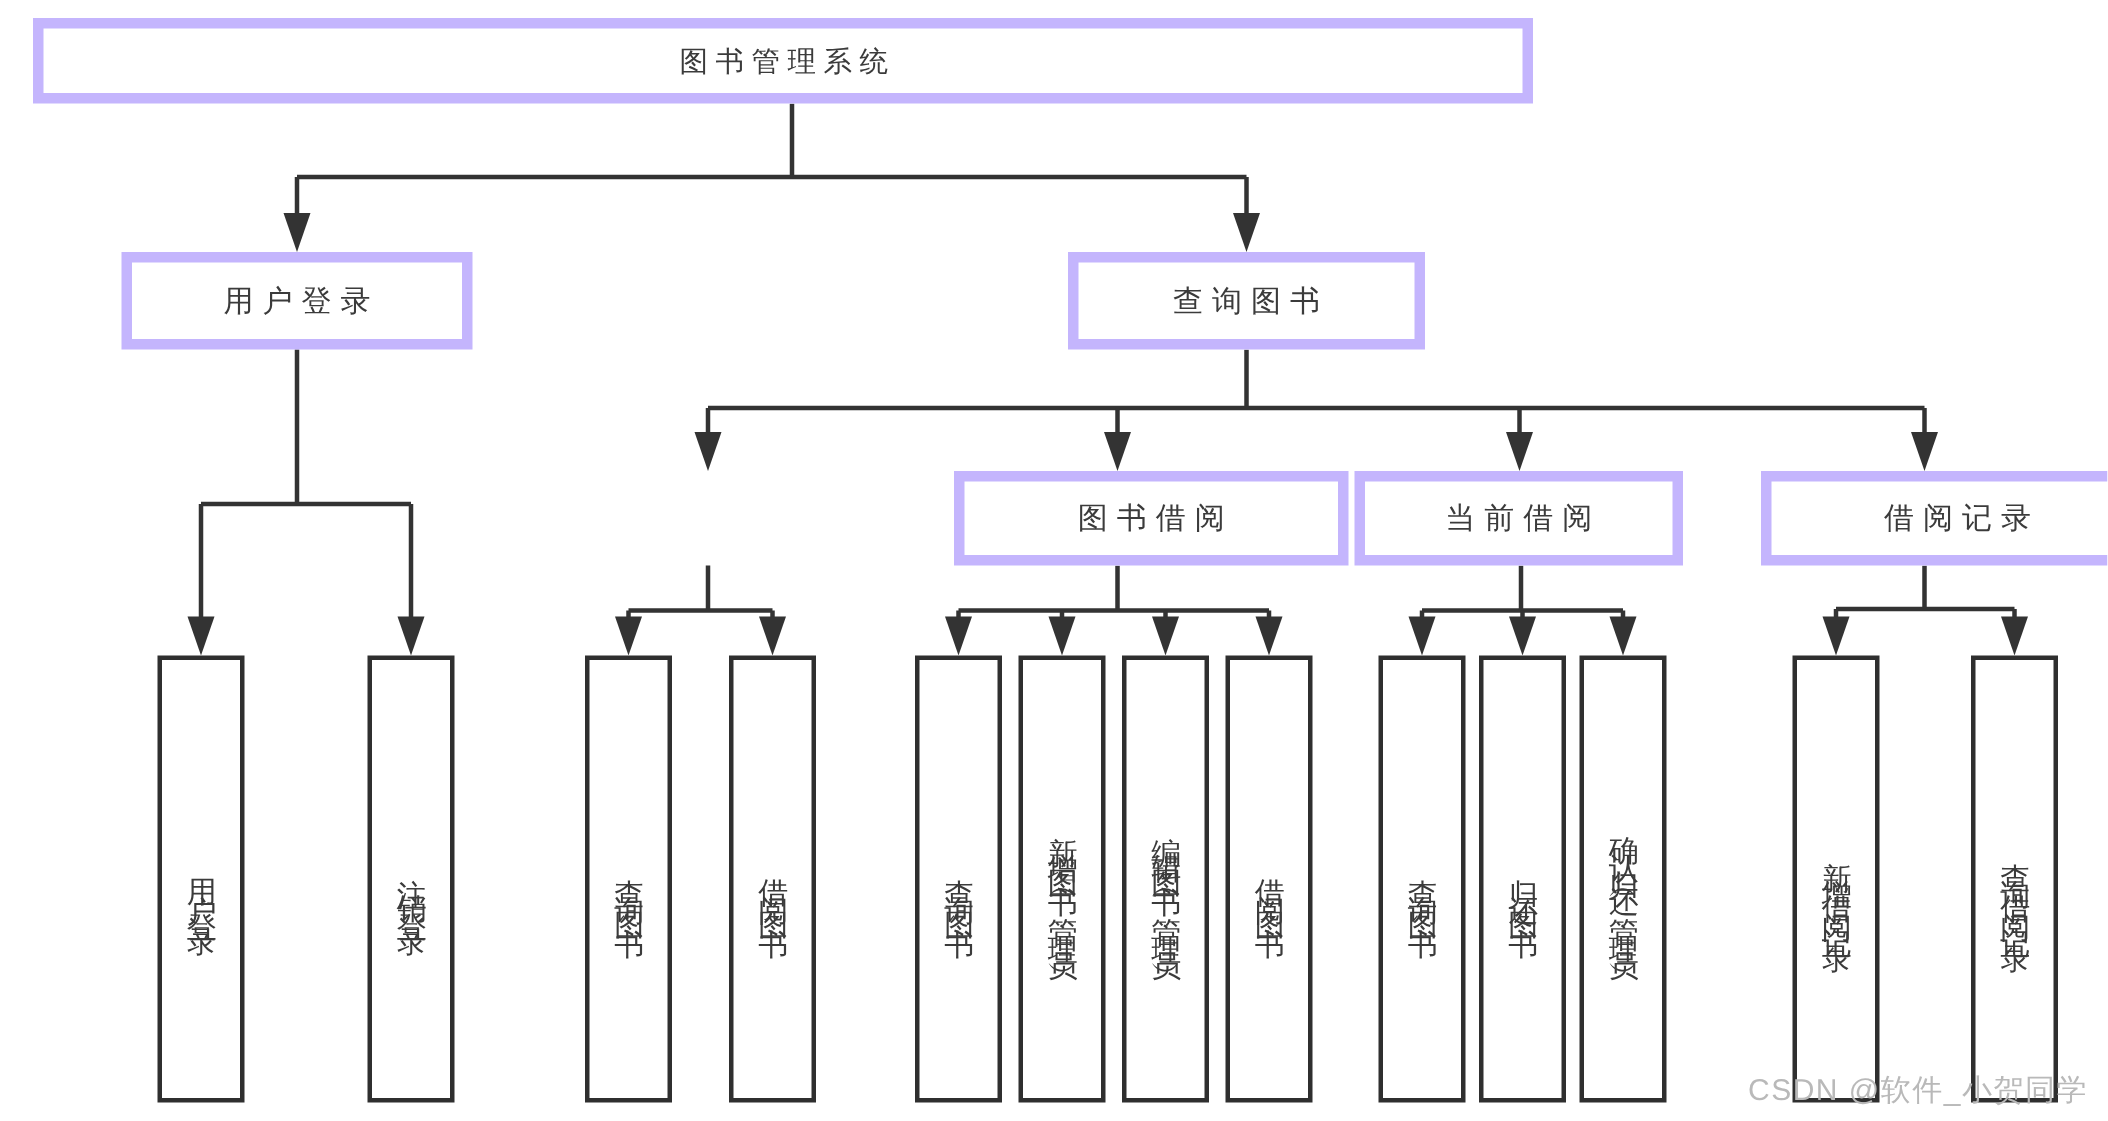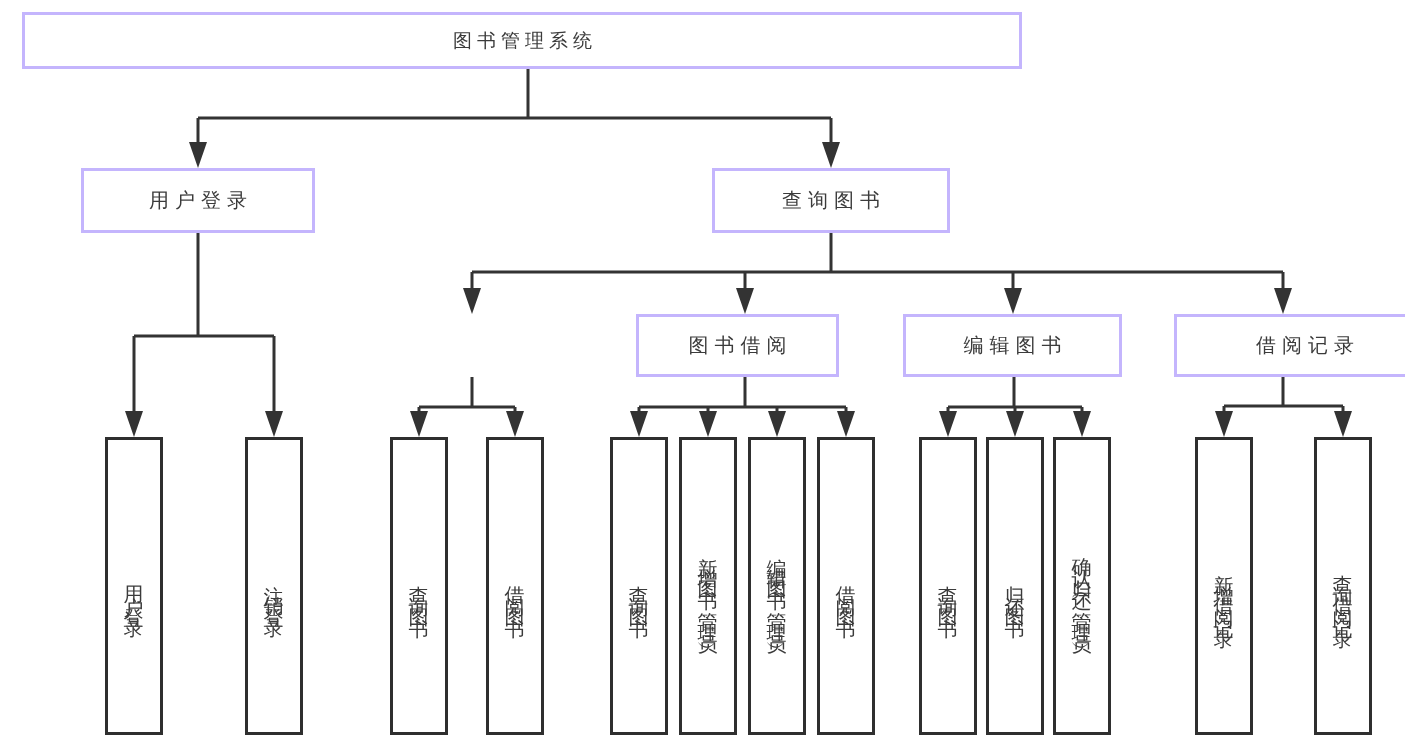--- a/index.html
+++ b/index.html
@@ -2,21 +2,21 @@
 <html><head>
 <meta charset="utf-8">
 <style>
   html,body{margin:0;padding:0;background:#ffffff;}
   #stage{
     position:relative;width:1405px;height:747px;background:#ffffff;overflow:hidden;
     font-family:"Liberation Sans","DejaVu Sans",sans-serif;
   }
   #wires{position:absolute;left:0;top:0;width:1405px;height:747px;}
   .node{
-    position:absolute;box-sizing:border-box;border:3px solid #c4b5fd;background:#ffffff;
+    position:absolute;box-sizing:border-box;border:7px solid #c4b5fd;background:#ffffff;
     display:flex;align-items:center;justify-content:center;
     color:#3b3b3b;font-size:20px;letter-spacing:6px;white-space:nowrap;
   }
   .node .hlabel{margin-right:-6px;}
   .root{left:22px;top:12px;width:1000px;height:57px;font-size:19px;letter-spacing:5px;}
   .l2{top:168px;height:65px;}
   .l3{top:314px;height:63px;}
   .leaf{
     position:absolute;top:437px;width:58px;height:298px;box-sizing:border-box;
     border:3px solid #2f2f2f;background:#ffffff;
@@ -87,25 +87,25 @@
     <span class="hlabel">图书管理系统</span>
   </div>
 
   <div class="node l2" style="left:81px;width:234px;">
     <span class="hlabel">用户登录</span>
   </div>
   <div class="node l2" style="left:712px;width:238px;">
     <span class="hlabel">查询图书</span>
   </div>
 
-  <div class="node l3" style="left:636px;width:203px;">
+  <div class="node l3" style="left:636px;width:263px;">
     <span class="hlabel">图书借阅</span>
   </div>
   <div class="node l3" style="left:903px;width:219px;">
-    <span class="hlabel">编辑图书</span>
+    <span class="hlabel">当前借阅</span>
   </div>
   <div class="node l3" style="left:1174px;width:262px;justify-content:center;">
     <span class="hlabel">借阅记录</span>
   </div>
 
   <div class="leaf" style="left:105px;">
     <span class="vtext">用户登录</span>
   </div>
   <div class="leaf" style="left:245px;">
     <span class="vtext">注销登录</span>
@@ -141,13 +141,14 @@
     <span class="vtext">确认归还（管理员）</span>
   </div>
 
   <div class="leaf" style="left:1195px;">
     <span class="vtext">新增借阅记录</span>
   </div>
   <div class="leaf" style="left:1314px;">
     <span class="vtext">查询借阅记录</span>
   </div>
 
+  <div class="watermark">CSDN @软件_小贺同学</div>
 </div>
 
 </body></html>

